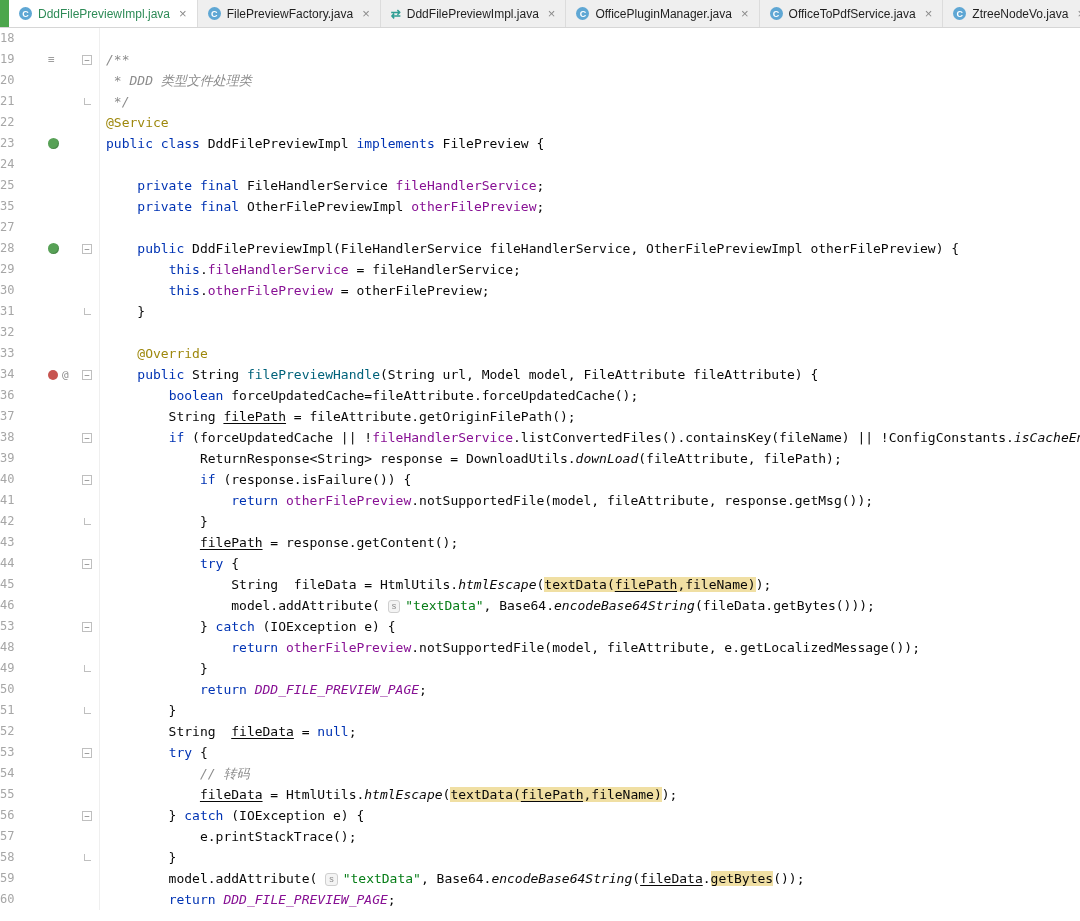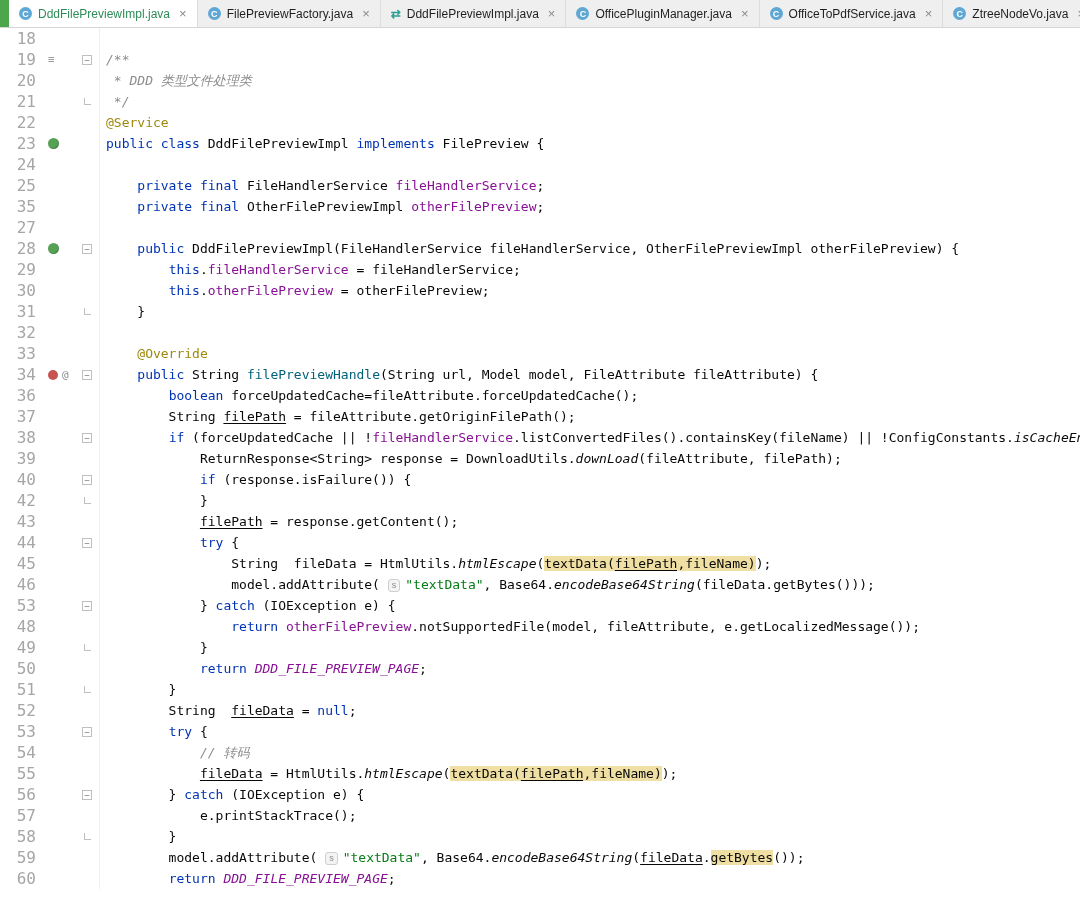--- a/index.html
+++ b/index.html
@@ -45,22 +45,22 @@
   .row {
     display:flex; height:21px; line-height:21px;
     font-family:"DejaVu Sans Mono","Liberation Mono",monospace;
     font-size:13px;
   }
   .gutter {
     flex:0 0 100px; display:flex; align-items:center;
     border-right:1px solid #EFEFEF; background:#FFFFFF;
   }
   .lnum {
-    flex:0 0 40px; text-align:right;
-    color:var(--c-lnum,#A6A6A6); font-size:16px; padding-right:4px;
+    flex:0 0 40px; 
+    color:var(--c-lnum,#A6A6A6); font-size:12px; padding-right:4px;
   }
   .gico { flex:0 0 40px; display:flex; align-items:center; gap:4px; padding-left:8px; height:21px; }
   .gfold { flex:0 0 14px; display:flex; align-items:center; justify-content:center; height:21px; }
   .code { flex:1; white-space:pre; overflow:hidden; padding-left:6px; color:#080808; }
 
   
   .ico-doc { color:#9E9E9E; font-size:11px; line-height:1; }
   .ico-spring { width:11px; height:11px; border-radius:50%; background:#57A156;
                 box-shadow: inset -1px -1px 0 rgba(0,0,0,.15); }
   .ico-dot { width:10px; height:10px; border-radius:50%; background:#C75450; }
@@ -328,20 +328,28 @@
         <div class="lnum">40</div>
         <div class="gico"></div>
         <div class="gfold">
           <span class="fold-s">−</span>
         </div>
       </div>
       <div class="code"><span class="plain">            </span><span class="kw">if</span><span class="plain"> (response.isFailure()) {</span></div>
     </div>
     <div class="row">
       <div class="gutter">
+        <div class="lnum">41</div>
+        <div class="gico"></div>
+        <div class="gfold"></div>
+      </div>
+      <div class="code"><span class="plain">                </span><span class="kw">return </span><span class="field">otherFilePreview</span><span class="plain">.notSupportedFile(model, fileAttribute, response.getMsg());</span></div>
+    </div>
+    <div class="row">
+      <div class="gutter">
         <div class="lnum">42</div>
         <div class="gico"></div>
         <div class="gfold">
           <span class="fold-e"></span>
         </div>
       </div>
       <div class="code"><span class="plain">            }</span></div>
     </div>
     <div class="row">
       <div class="gutter">

